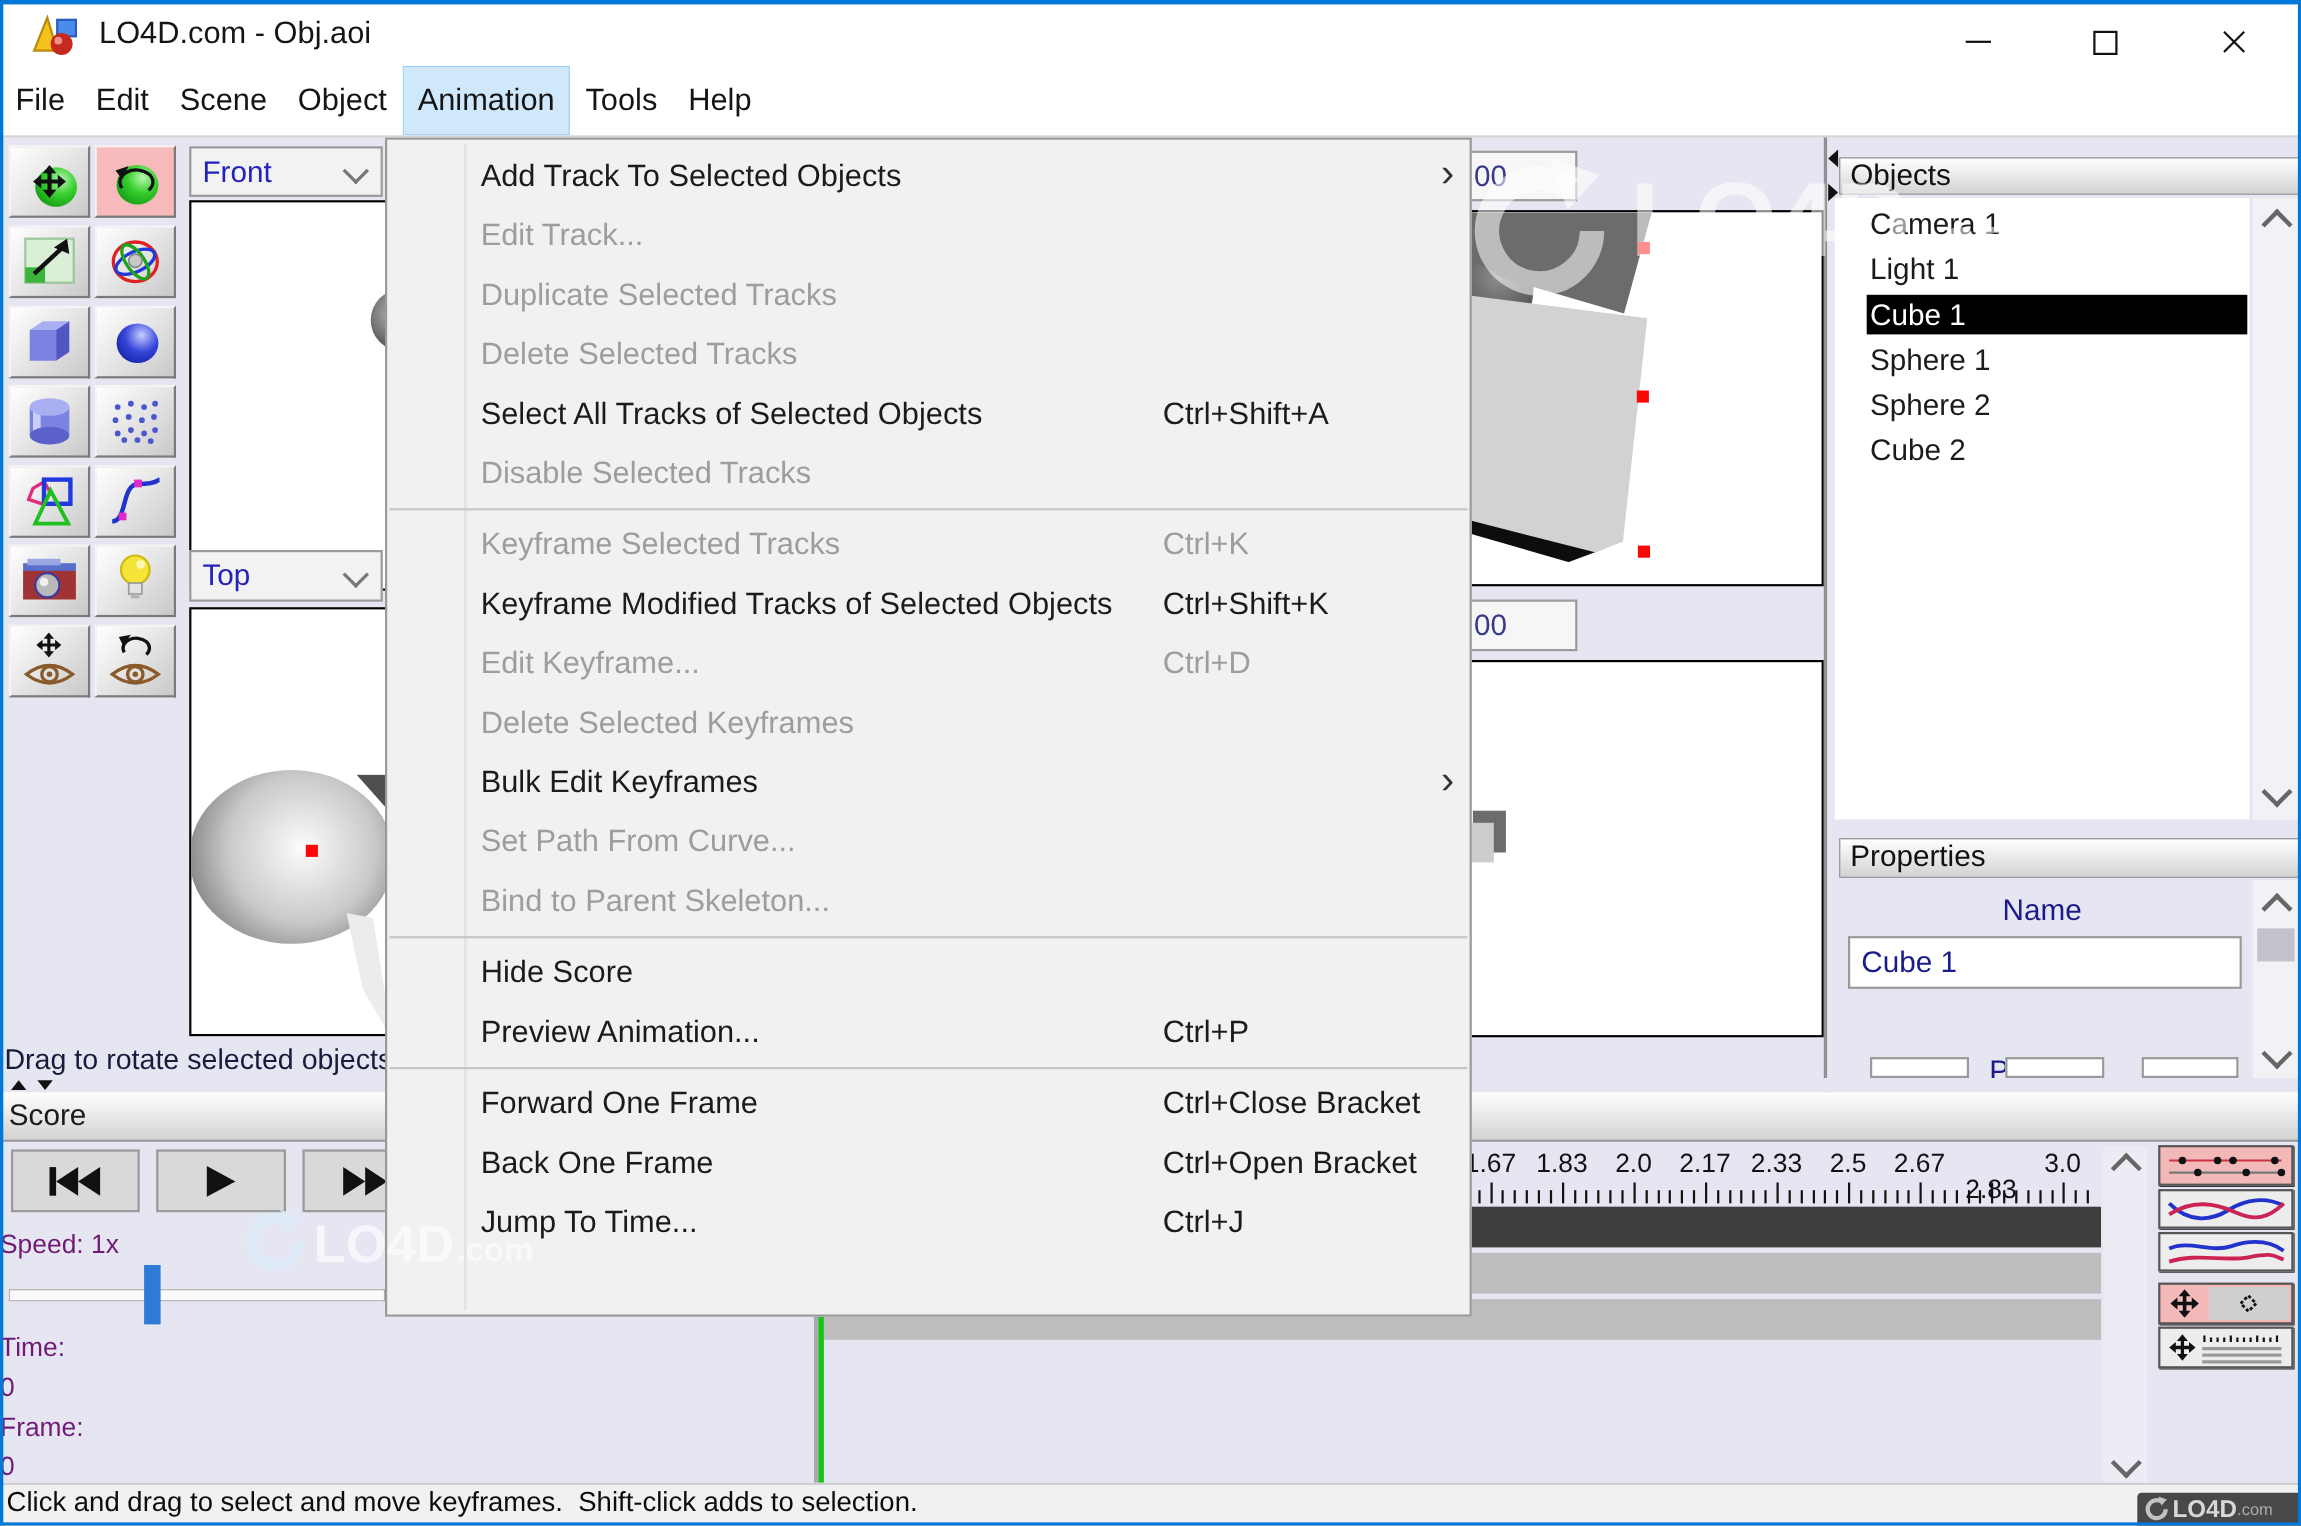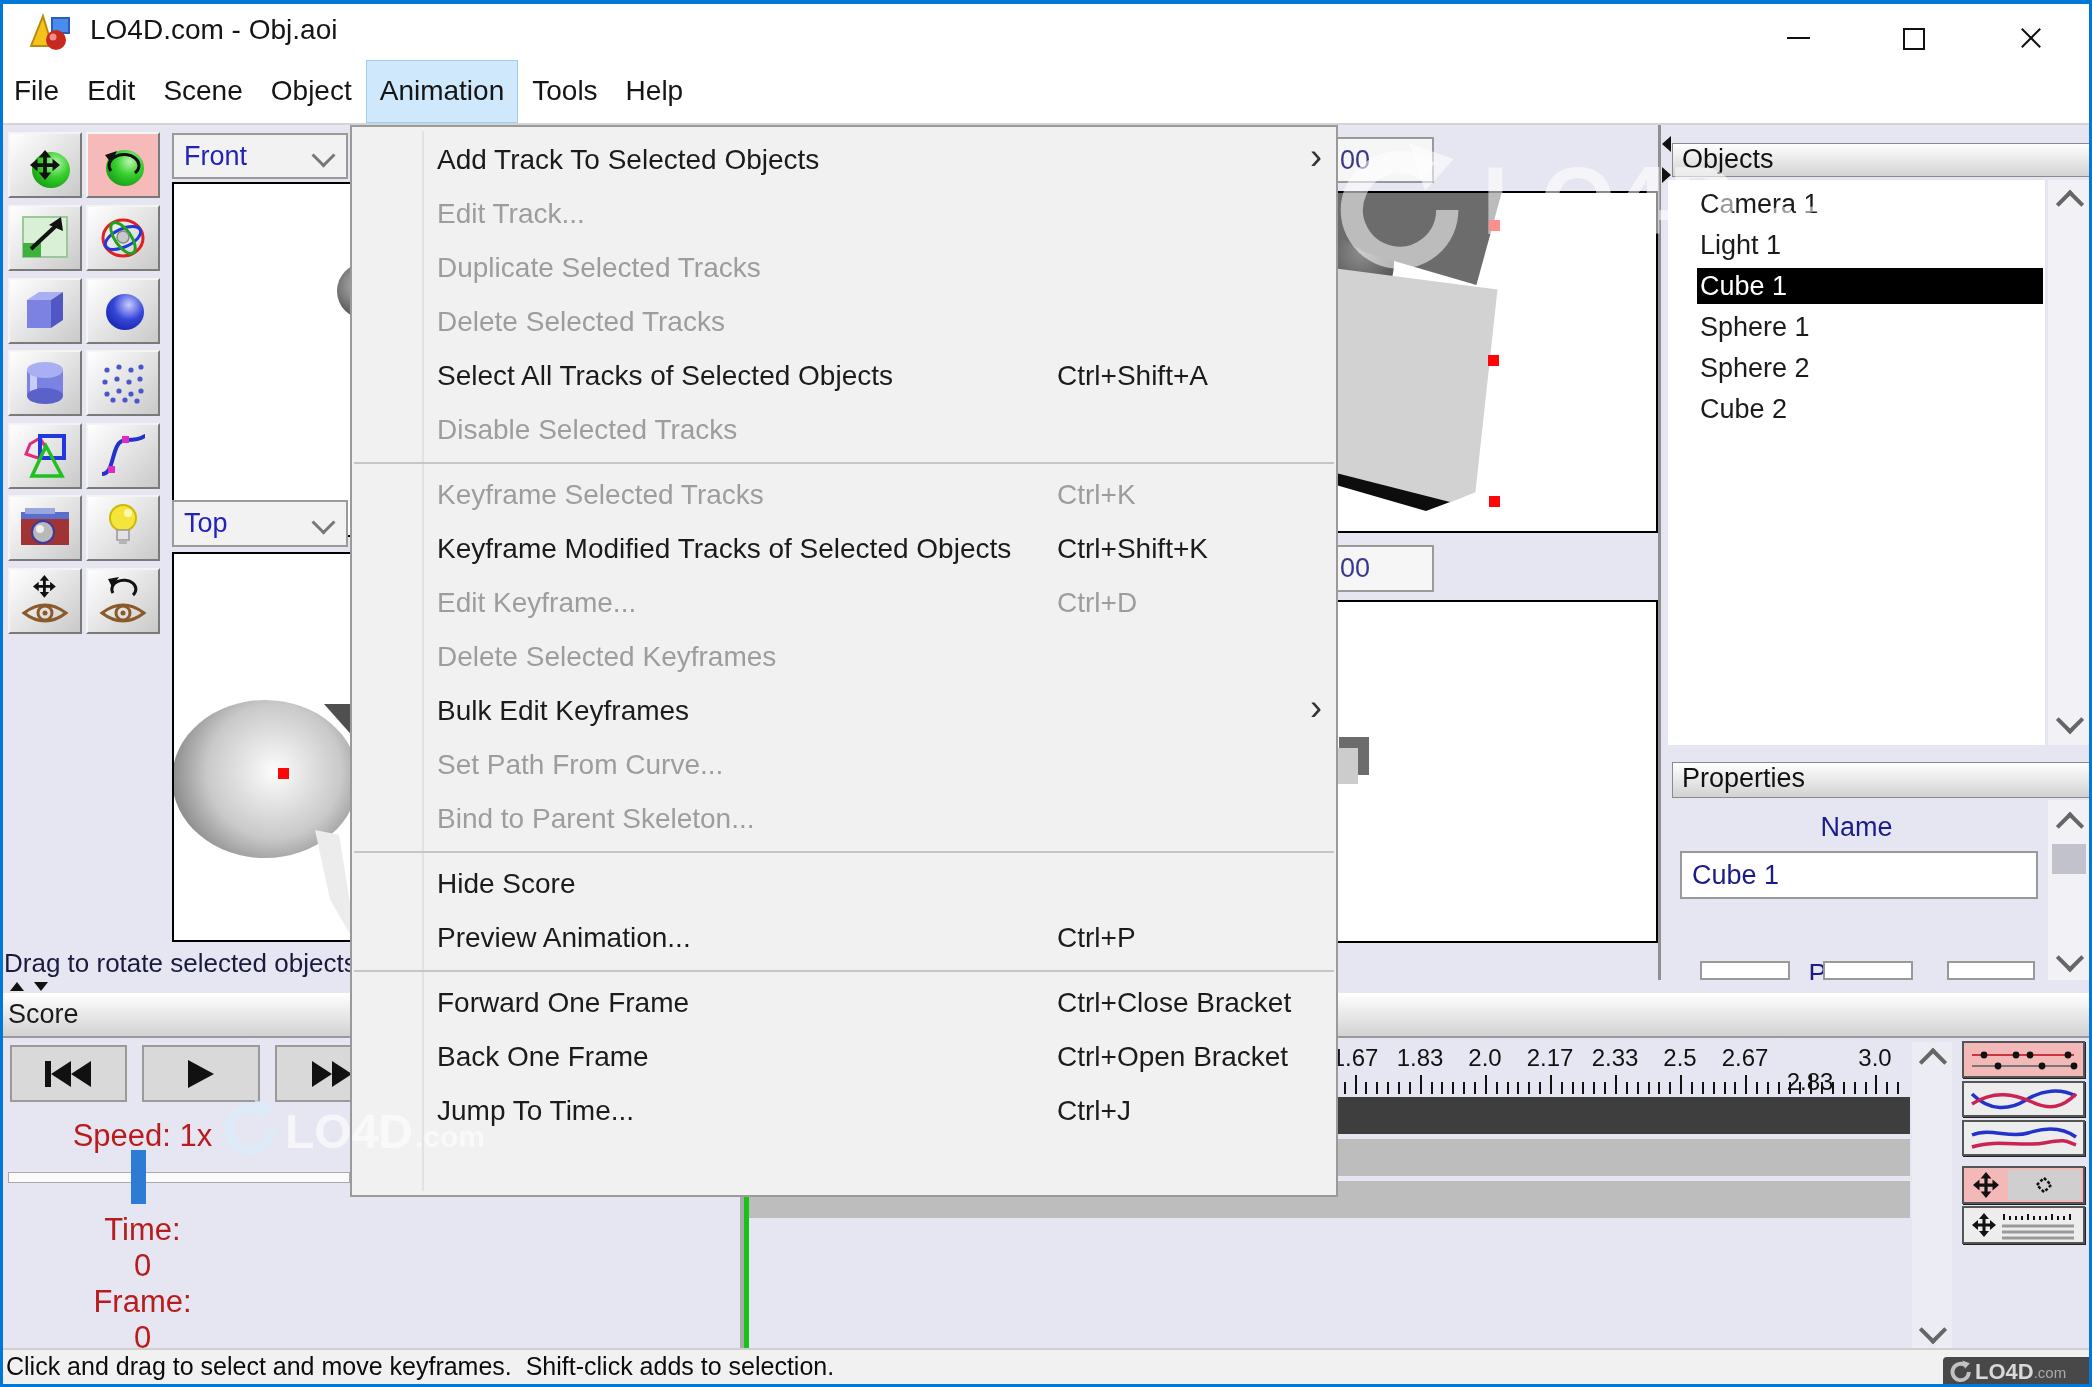--- a/index.html
+++ b/index.html
@@ -57,21 +57,21 @@
   .schev{position:absolute;width:16px;height:16px;border-left:4px solid #666;border-bottom:4px solid #666;}
   .schev.up{transform:rotate(135deg);} .schev.down{transform:rotate(-45deg);}
   .navy{color:#1b1b8a;}
   .pfield{position:absolute;background:#fff;border:2px solid #999;box-sizing:border-box;}
   
   #score-head{position:absolute;left:0;top:993px;width:2092px;height:45px;
               background:linear-gradient(#ffffff,#d2d2d2);border-bottom:2px solid #9a9a9a;box-sizing:border-box;
               font-size:27px;line-height:42px;padding-left:8px;}
   .tbtn{position:absolute;top:1045px;height:57px;background:#d9d9d9;border:2px solid #9a9a9a;box-sizing:border-box;}
   .tbtn svg{position:absolute;left:50%;top:50%;transform:translate(-50%,-50%);}
-  .ctr{position:absolute;left:0;width:285px;text-align:center;font-size:31px;color:#b91c1c;}
+  .ctr{position:absolute;left:0;width:285px;text-align:left;font-size:24px;color:#701a75;}
   .tick{position:absolute;bottom:2px;width:2px;background:#111;height:12px;}
   .tick.tall{height:19px;}
   .rlab{position:absolute;top:2px;transform:translateX(-50%);font-size:24px;color:#111;}
   .modebtn{position:absolute;left:1962px;width:123px;background:#ededed;border:2px solid #555;
            box-sizing:border-box;box-shadow:1px 1px 0 #222;}
   .modebtn.pink{background:#f3b9b9;}
   .modebtn svg{position:absolute;left:50%;top:50%;transform:translate(-50%,-50%);}
   
   #statusbar{position:absolute;left:0;top:1348px;width:2092px;height:36px;background:#f1f1f1;
              border-top:2px solid #cfcfcf;box-sizing:border-box;font-size:25px;line-height:33px;

